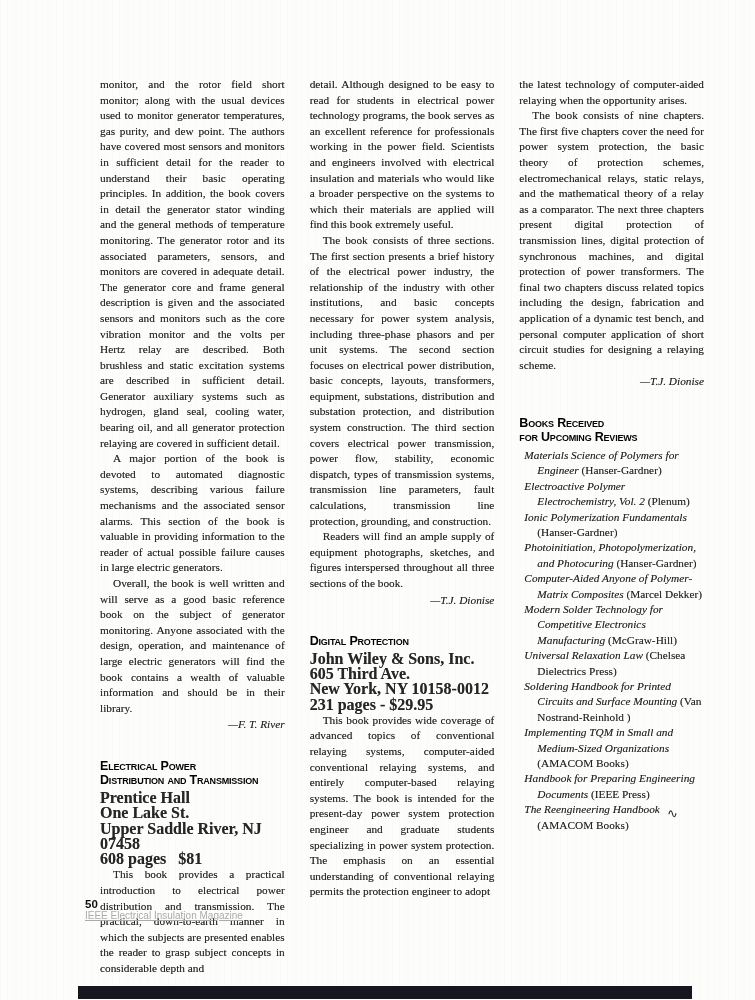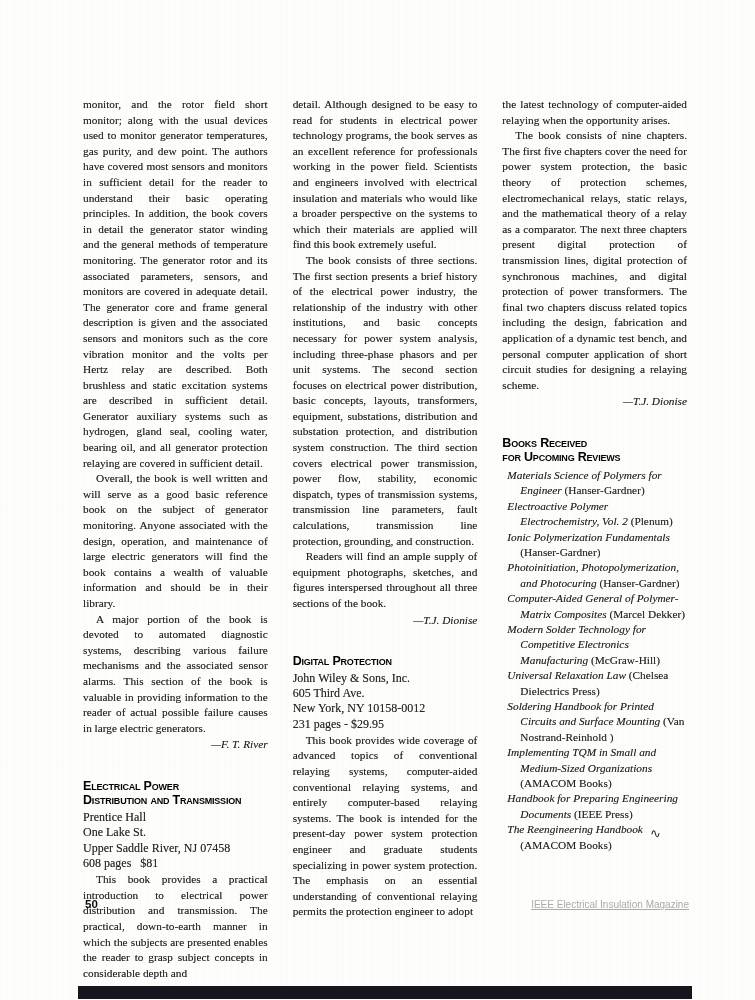--- a/index.html
+++ b/index.html
@@ -1,56 +1,56 @@
 <!DOCTYPE html>
 <html><head>
 <meta charset="utf-8">
 <style>
   html,body{margin:0;padding:0;background:#ffffff;}
   .page{
     position:relative;width:755px;height:1000px;background:#fdfdfc;overflow:hidden;
     font-family:"Liberation Serif","DejaVu Serif",serif;color:#262626;
     background-image:repeating-linear-gradient(90deg,rgba(0,0,0,0.012) 0 1px,transparent 1px 7px);
   }
-  .content{position:absolute;left:83px;top:77px;width:604px;display:flex;gap:25px;margin-top:20px;}
+  .content{position:absolute;left:100px;top:77px;width:604px;display:flex;gap:25px;}
   .col{flex:1;min-width:0;}
   .para{margin:0;font-size:11.3px;line-height:15.6px;text-align:justify;
         text-shadow:0 0 0.5px rgba(45,45,45,0.55);}
   .para.indent{text-indent:13px;}
   .byline{margin:1px 0 0 0;font-size:11.3px;line-height:15.6px;text-align:right;
           font-style:italic;text-shadow:0 0 0.5px rgba(45,45,45,0.5);}
   .heading{margin:26px 0 2px 0;font-family:"Liberation Sans","DejaVu Sans",sans-serif;
            font-weight:bold;font-variant:small-caps;font-size:12.5px;line-height:14.5px;
            letter-spacing:-0.2px;color:#000;}
   .hline{display:block;white-space:nowrap;}
   .addr{margin:0 0 1px 0;}
-  .addr-line{margin:0;font-size:12px;line-height:15.3px;white-space:pre-wrap;
-             text-shadow:0 0 0.5px rgba(45,45,45,0.5);}
+  .addr-line{margin:0;font-size:16px;line-height:15.3px;white-space:pre-wrap;
+             text-shadow:0 0 0.5px rgba(45,45,45,0.5);font-weight:bold;}
   .books{margin-top:3px;padding-left:5px;font-size:11.3px;line-height:15.4px;}
   .book{margin:0;padding-left:13px;text-indent:-13px;text-shadow:0 0 0.5px rgba(45,45,45,0.5);}
   .btitle{font-style:italic;}
   .bpub{font-style:normal;}
   .endmark{margin-top:-27px;text-align:right;padding-right:26px;
            font-family:"DejaVu Sans",sans-serif;font-size:13px;color:#1e1e1e;}
   .footer{position:absolute;left:85px;width:604px;top:898px;display:flex;
-          justify-content:space-between;align-items:baseline;}
+          justify-content:space-between;align-items:baseline;flex-direction:column;}
   .pagenum{font-family:"Liberation Sans","DejaVu Sans",sans-serif;font-weight:bold;
            font-size:11.5px;color:#0d0d0d;}
   .mag{font-family:"Liberation Sans","DejaVu Sans",sans-serif;font-size:10px;color:#ababab;text-decoration:underline;}
   .bottom-bar{position:absolute;left:78px;top:986px;width:614px;height:13px;background:#16161e;}
 </style>
 </head>
 <body>
 
 <div class="page">
   <div class="content">
     <div class="col">
         <p class="para">monitor, and the rotor field short monitor; along with the usual devices used to monitor generator temperatures, gas purity, and dew point. The authors have covered most sensors and monitors in sufficient detail for the reader to understand their basic operating principles. In addition, the book covers in detail the generator stator winding and the general methods of temperature monitoring. The generator rotor and its associated parameters, sensors, and monitors are covered in adequate detail. The generator core and frame general description is given and the associated sensors and monitors such as the core vibration monitor and the volts per Hertz relay are described. Both brushless and static excitation systems are described in sufficient detail. Generator auxiliary systems such as hydrogen, gland seal, cooling water, bearing oil, and all generator protection relaying are covered in sufficient detail.</p>
+        <p class="para indent">A major portion of the book is devoted to automated diagnostic systems, describing various failure mechanisms and the associated sensor alarms. This section of the book is valuable in providing information to the reader of actual possible failure causes in large electric generators.</p>
         <p class="para indent">Overall, the book is well written and will serve as a good basic reference book on the subject of generator monitoring. Anyone associated with the design, operation, and maintenance of large electric generators will find the book contains a wealth of valuable information and should be in their library.</p>
-        <p class="para indent">A major portion of the book is devoted to automated diagnostic systems, describing various failure mechanisms and the associated sensor alarms. This section of the book is valuable in providing information to the reader of actual possible failure causes in large electric generators.</p>
         <p class="byline">—F. T. River</p>
         <h3 class="heading">
           <span class="hline">Electrical Power</span>
           <span class="hline">Distribution and Transmission</span>
         </h3>
         <div class="addr">
           <p class="addr-line">Prentice Hall</p>
           <p class="addr-line">One Lake St.</p>
           <p class="addr-line">Upper Saddle River, NJ 07458</p>
           <p class="addr-line">608 pages   $81</p>
@@ -79,21 +79,21 @@
         <p class="byline">—T.J. Dionise</p>
         <h3 class="heading">
           <span class="hline">Books Received</span>
           <span class="hline">for Upcoming Reviews</span>
         </h3>
         <div class="books">
           <p class="book"><span class="btitle">Materials Science of Polymers for Engineer</span> <span class="bpub">(Hanser-Gardner)</span></p>
           <p class="book"><span class="btitle">Electroactive Polymer Electrochemistry, Vol. 2</span> <span class="bpub">(Plenum)</span></p>
           <p class="book"><span class="btitle">Ionic Polymerization Fundamentals</span> <span class="bpub">(Hanser-Gardner)</span></p>
           <p class="book"><span class="btitle">Photoinitiation, Photopolymerization, and Photocuring</span> <span class="bpub">(Hanser-Gardner)</span></p>
-          <p class="book"><span class="btitle">Computer-Aided General of Polymer-Matrix Composites</span> <span class="bpub">(Marcel Dekker)</span></p>
+          <p class="book"><span class="btitle">Computer-Aided Anyone of Polymer-Matrix Composites</span> <span class="bpub">(Marcel Dekker)</span></p>
           <p class="book"><span class="btitle">Modern Solder Technology for Competitive Electronics Manufacturing</span> <span class="bpub">(McGraw-Hill)</span></p>
           <p class="book"><span class="btitle">Universal Relaxation Law</span> <span class="bpub">(Chelsea Dielectrics Press)</span></p>
           <p class="book"><span class="btitle">Soldering Handbook for Printed Circuits and Surface Mounting</span> <span class="bpub">(Van Nostrand-Reinhold )</span></p>
           <p class="book"><span class="btitle">Implementing TQM in Small and Medium-Sized Organizations</span> <span class="bpub">(AMACOM Books)</span></p>
           <p class="book"><span class="btitle">Handbook for Preparing Engineering Documents</span> <span class="bpub">(IEEE Press)</span></p>
           <p class="book"><span class="btitle">The Reengineering Handbook</span> <span class="bpub">(AMACOM Books)</span></p>
         </div>
         <div class="endmark">∿</div>
       </div>
   </div>

